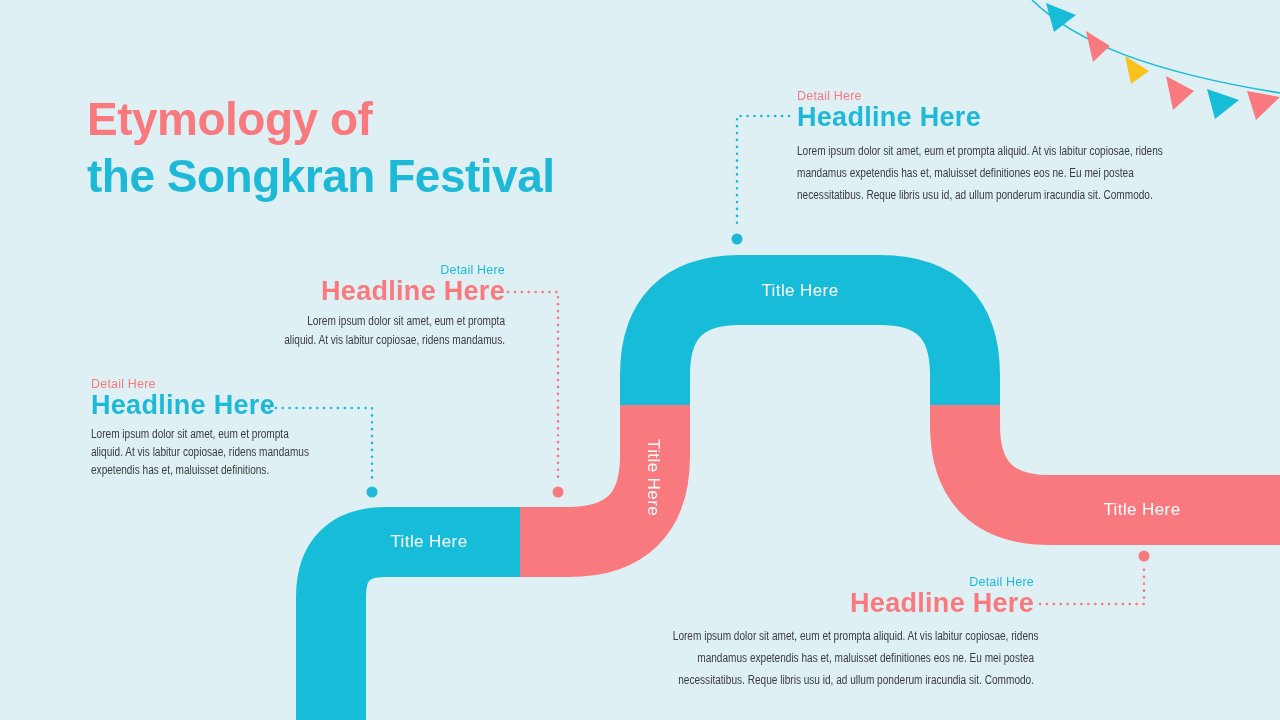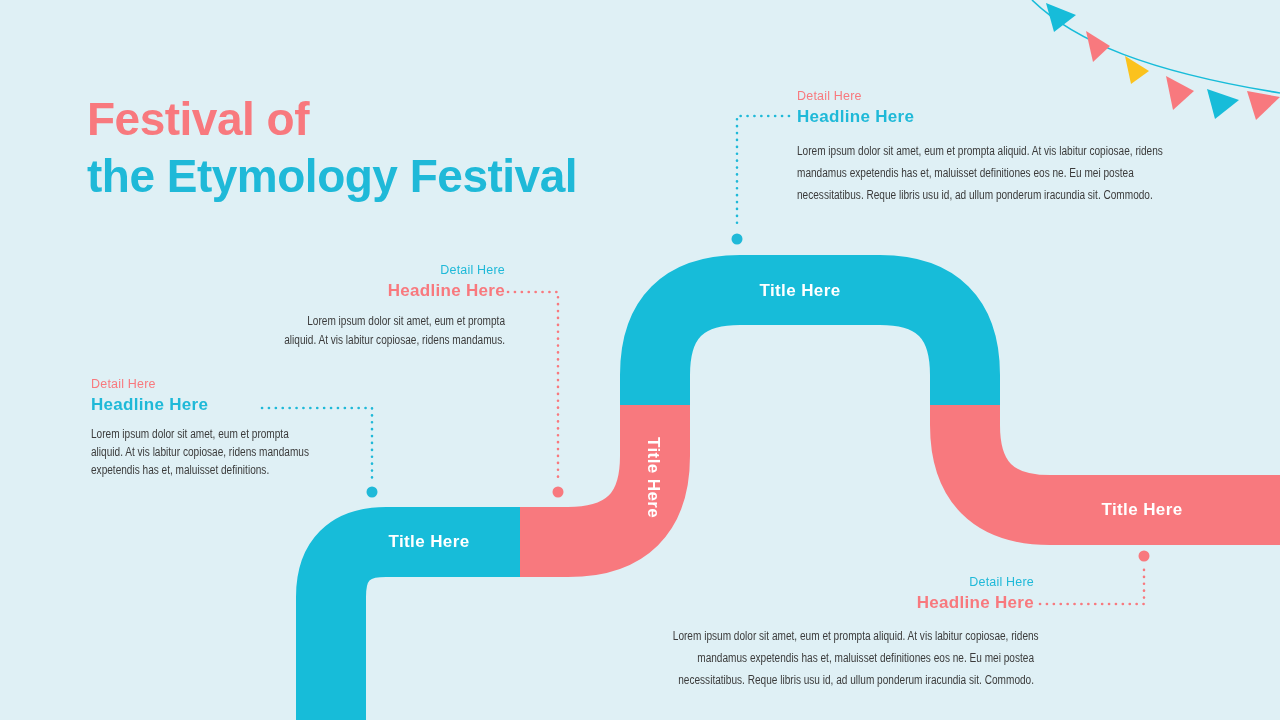--- a/index.html
+++ b/index.html
@@ -9,29 +9,29 @@
   }
   svg.layer{position:absolute;left:0;top:0;width:1280px;height:720px;display:block;}
 
   
   .pagetitle{position:absolute;left:87px;top:91px;font-weight:bold;font-size:46px;
     line-height:57px;letter-spacing:-0.5px;}
   .pagetitle .line1{color:#f8797e;}
   .pagetitle .line2{color:#1fb9d8;}
 
   
-  .pipe-label{position:absolute;color:#ffffff;font-weight:bold;font-size:17px;
+  .pipe-label{position:absolute;color:#ffffff;font-weight:normal;font-size:17px;
     letter-spacing:.4px;text-align:center;line-height:22px;}
   .pipe-label.vertical{writing-mode:vertical-rl;display:flex;align-items:center;
     justify-content:center;text-align:left;line-height:normal;}
 
   
   .callout{position:absolute;}
   .callout .kicker{font-size:12.5px;font-weight:normal;letter-spacing:.2px;line-height:14px;}
-  .callout .headline{font-size:17px;font-weight:bold;letter-spacing:.3px;line-height:24px;margin-top:2px;}
+  .callout .headline{font-size:27px;font-weight:bold;letter-spacing:.3px;line-height:24px;margin-top:2px;}
   .coral{color:#f8797e;}
   .teal{color:#1fb9d8;}
   .callout .body{color:#3b3b3b;font-size:12px;transform:scaleX(.84);transform-origin:0 0;}
   .callout.align-right{text-align:right;}
   .callout.align-right .body{transform-origin:100% 0;}
   .body .bl{white-space:nowrap;}
   .lh18 .bl{line-height:18px;}
   .lh185 .bl{line-height:18.5px;}
   .lh22 .bl{line-height:22px;}
   .mt8{margin-top:8px;} .mt9{margin-top:9px;} .mt10{margin-top:10px;} .mt11{margin-top:11px;}
@@ -64,22 +64,22 @@
       <polygon points="1046,3 1076,15 1054,32" fill="#17bcd9"></polygon>
       <polygon points="1086,31 1110,46 1093,62" fill="#f8797e"></polygon>
       <polygon points="1125,56 1149,71 1131,84" fill="#fbc21d"></polygon>
       <polygon points="1166,76 1194,91 1173,110" fill="#f8797e"></polygon>
       <polygon points="1207,89 1239,100 1215,119" fill="#17bcd9"></polygon>
       <polygon points="1247,91 1280,97 1256,120" fill="#f8797e"></polygon>
     </g>
   </svg>
 
   <div class="pagetitle">
-    <div class="line1">Festival of</div>
-    <div class="line2">the Etymology Festival</div>
+    <div class="line1">Etymology of</div>
+    <div class="line2">the Songkran Festival</div>
   </div>
 
   <div class="pipe-label" style="left:369px;top:531px;width:120px;">Title Here</div>
   <div class="pipe-label vertical" style="left:619px;top:415px;width:68px;height:125px;">Title Here</div>
   <div class="pipe-label" style="left:740px;top:280px;width:120px;">Title Here</div>
   <div class="pipe-label" style="left:1082px;top:499px;width:120px;">Title Here</div>
 
   <div class="callout" style="left:91px;top:377px;width:300px;">
     <div class="kicker coral">Detail Here</div>
     <div class="headline teal">Headline Here</div>

